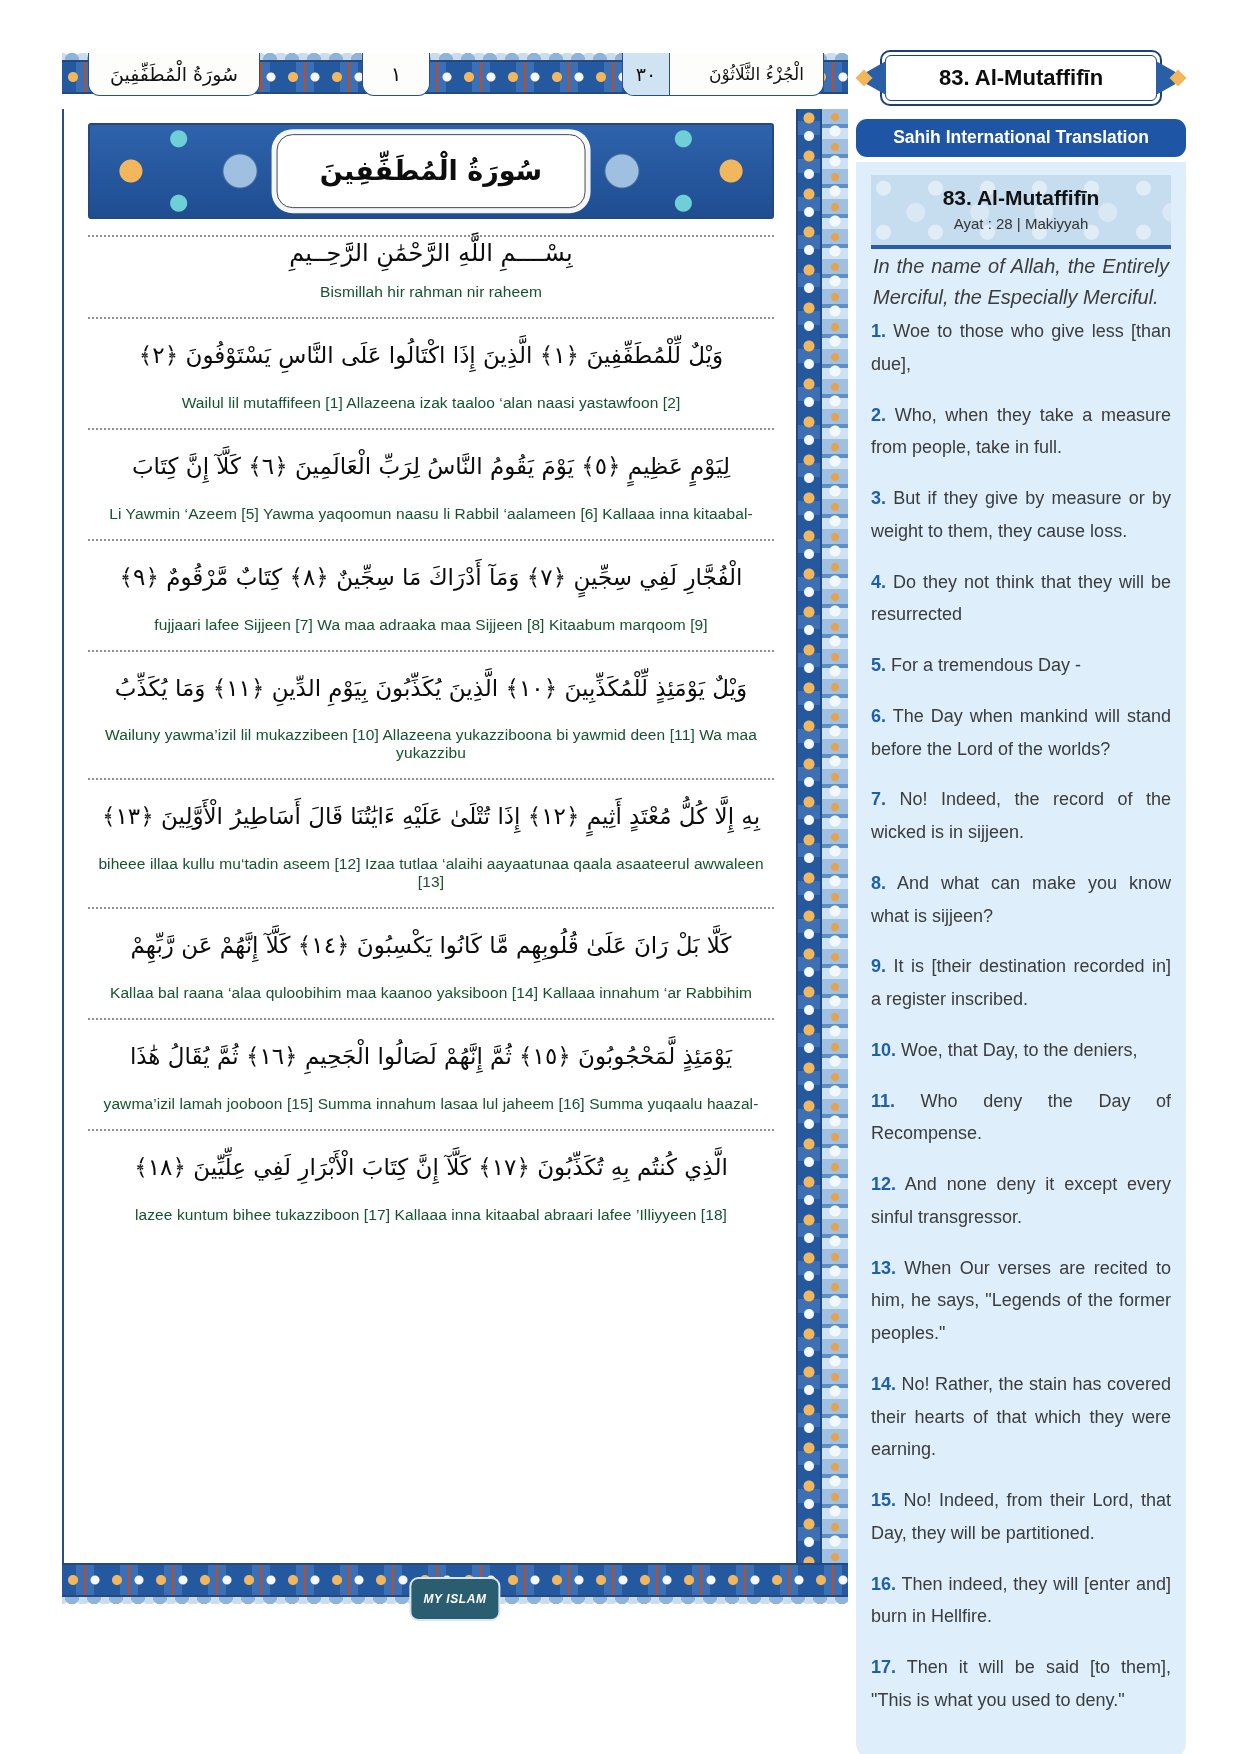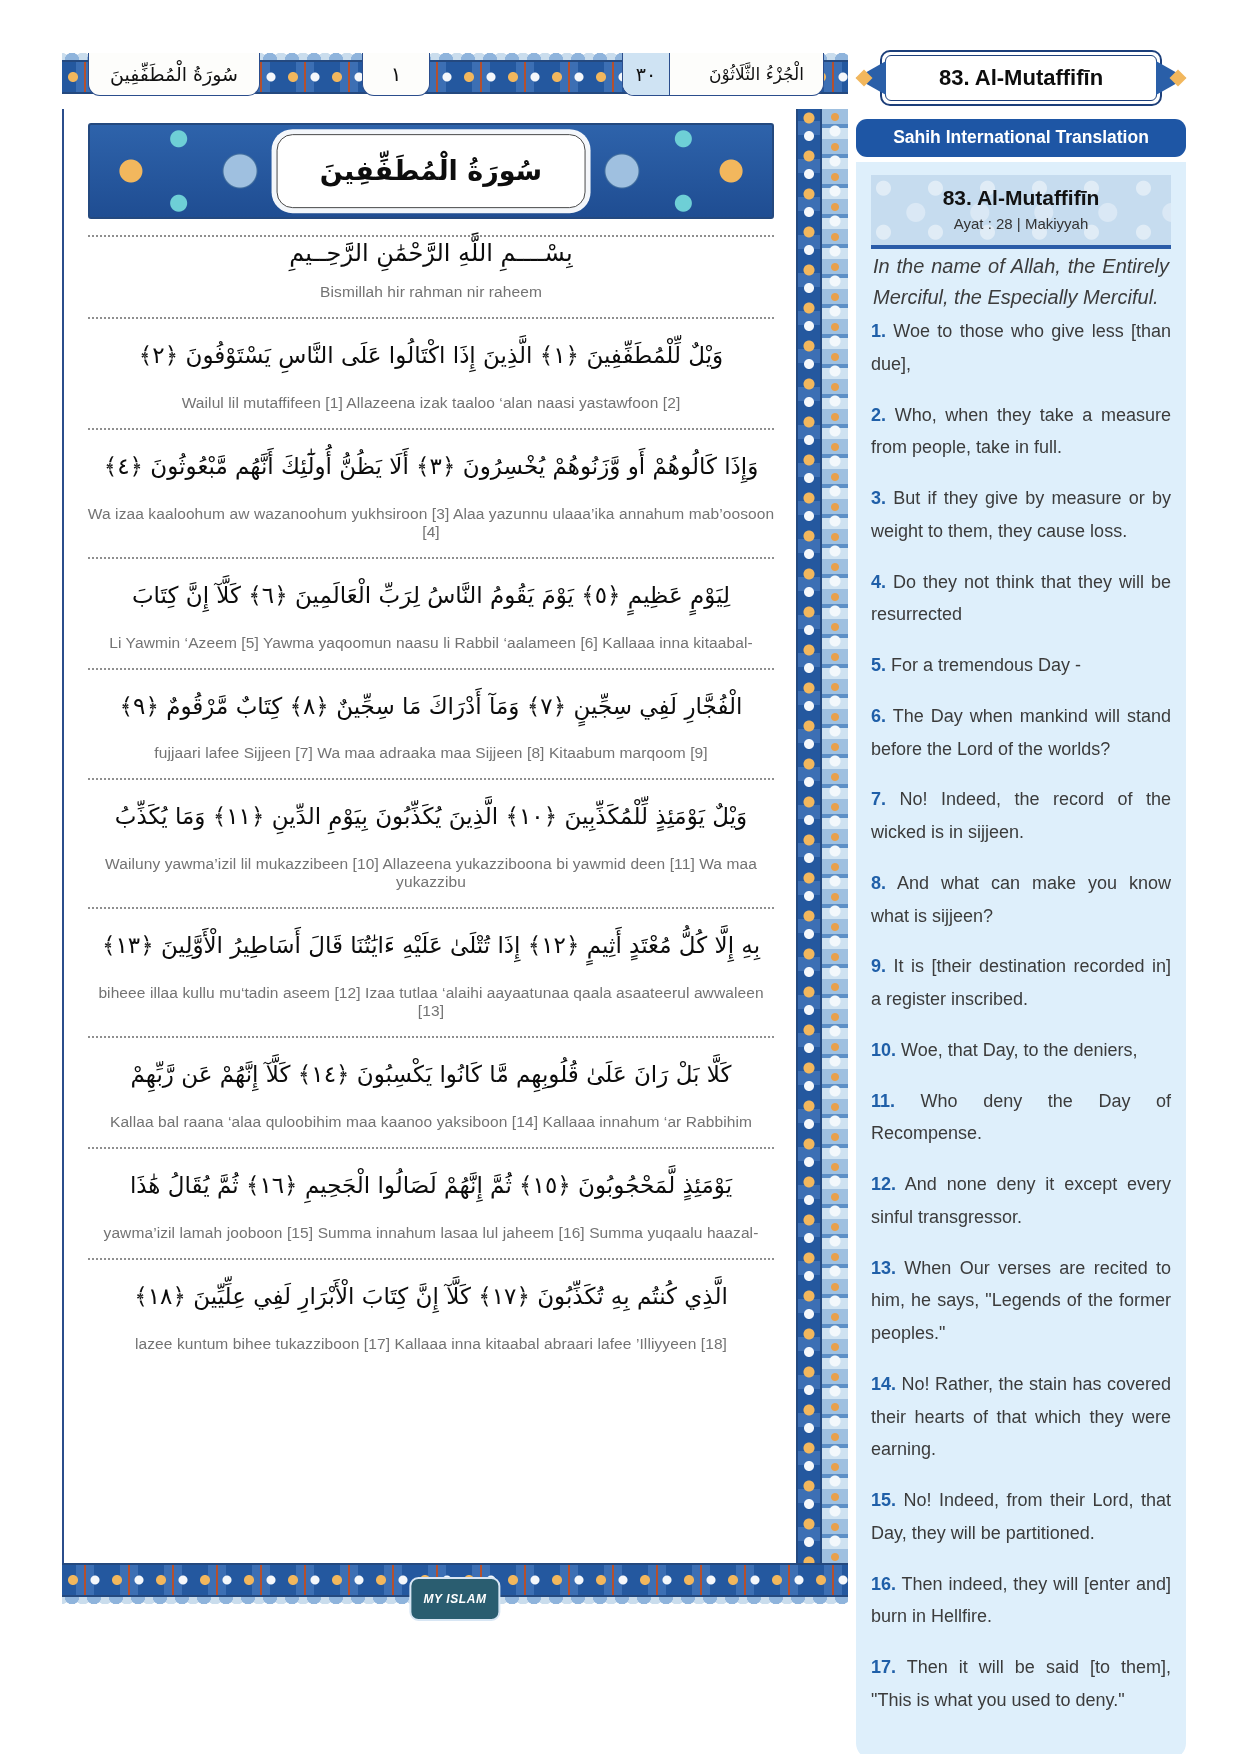--- a/index.html
+++ b/index.html
@@ -55,21 +55,21 @@
     border:1px solid #7e2f18;border-radius:7px;}
   .pillar.l{left:30.5%;} .pillar.r{right:30.5%;}
   .cartouche{position:absolute;left:50%;top:50%;transform:translate(-50%,-50%);width:45%;height:78%;
     background:#fff;border:1.5px solid #4a4a4a;border-radius:16px;box-shadow:0 0 0 5px rgba(255,255,255,.95);
     display:flex;align-items:center;justify-content:center;}
   .cartouche-text{font-family:"DejaVu Sans",sans-serif;font-weight:bold;font-size:27px;color:#0d0d0d;}
 
   .dots{border-top:2px dotted #8f8f8f;margin:16px 2px 2px;height:0;}
   .bismillah-ar{font-family:"DejaVu Serif","DejaVu Sans",serif;direction:rtl;text-align:center;
     font-size:24px;color:#0c0c0c;}
-  .translit{text-align:center;font-size:15.5px;color:#737373;margin-top:16px;letter-spacing:.1px;}
+  .translit{text-align:center;font-size:15.5px;color:#14532d;margin-top:16px;letter-spacing:.1px;}
   .qblock{margin-top:6px;}
   .arabic{font-family:"DejaVu Sans",sans-serif;direction:rtl;text-align:center;font-size:23px;
     line-height:1.95;color:#0c0c0c;margin-top:14px;}
 
   .bottom-border{position:absolute;left:0;right:0;bottom:0;height:60px;}
   .myislam{position:absolute;left:50%;top:14px;transform:translateX(-50%);background:#2a5d70;color:#fff;
     font-weight:bold;font-style:italic;font-size:12px;padding:13px 12px;border-radius:9px;
     border:2px solid #d8e6f4;letter-spacing:.6px;z-index:4;}
 
   
@@ -141,25 +141,20 @@
         <div class="bismillah-ar">بِسْــــمِ اللَّهِ الرَّحْمَٰنِ الرَّحِــيمِ</div>
         <div class="translit">Bismillah hir rahman nir raheem</div>
 
         <div>
   <div class="qblock">
     <div class="dots"></div>
     <div class="arabic">وَيْلٌ لِّلْمُطَفِّفِينَ ﴿١﴾ الَّذِينَ إِذَا اكْتَالُوا عَلَى النَّاسِ يَسْتَوْفُونَ ﴿٢﴾</div>
     <div class="translit">Wailul lil mutaffifeen  [1]  Allazeena izak taaloo ‘alan naasi yastawfoon  [2]</div>
   </div>
 
-  <div class="qblock">
-    <div class="dots"></div>
-    <div class="arabic">وَإِذَا كَالُوهُمْ أَو وَّزَنُوهُمْ يُخْسِرُونَ ﴿٣﴾ أَلَا يَظُنُّ أُولَٰٓئِكَ أَنَّهُم مَّبْعُوثُونَ ﴿٤﴾</div>
-    <div class="translit">Wa izaa kaaloohum aw wazanoohum yukhsiroon  [3]  Alaa yazunnu ulaaa’ika annahum mab’oosoon  [4]</div>
-  </div>
 
   <div class="qblock">
     <div class="dots"></div>
     <div class="arabic">لِيَوْمٍ عَظِيمٍ ﴿٥﴾ يَوْمَ يَقُومُ النَّاسُ لِرَبِّ الْعَالَمِينَ ﴿٦﴾ كَلَّآ إِنَّ كِتَابَ</div>
     <div class="translit">Li Yawmin ‘Azeem  [5]  Yawma yaqoomun naasu li Rabbil ‘aalameen  [6]  Kallaaa inna kitaabal-</div>
   </div>
 
   <div class="qblock">
     <div class="dots"></div>
     <div class="arabic">الْفُجَّارِ لَفِي سِجِّينٍ ﴿٧﴾ وَمَآ أَدْرَاكَ مَا سِجِّينٌ ﴿٨﴾ كِتَابٌ مَّرْقُومٌ ﴿٩﴾</div>

